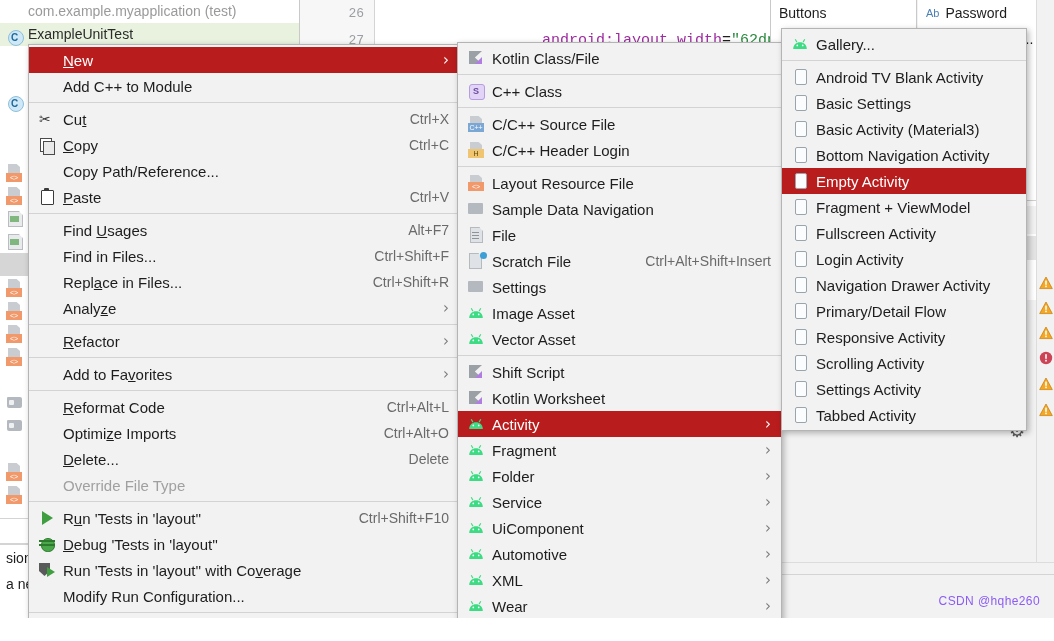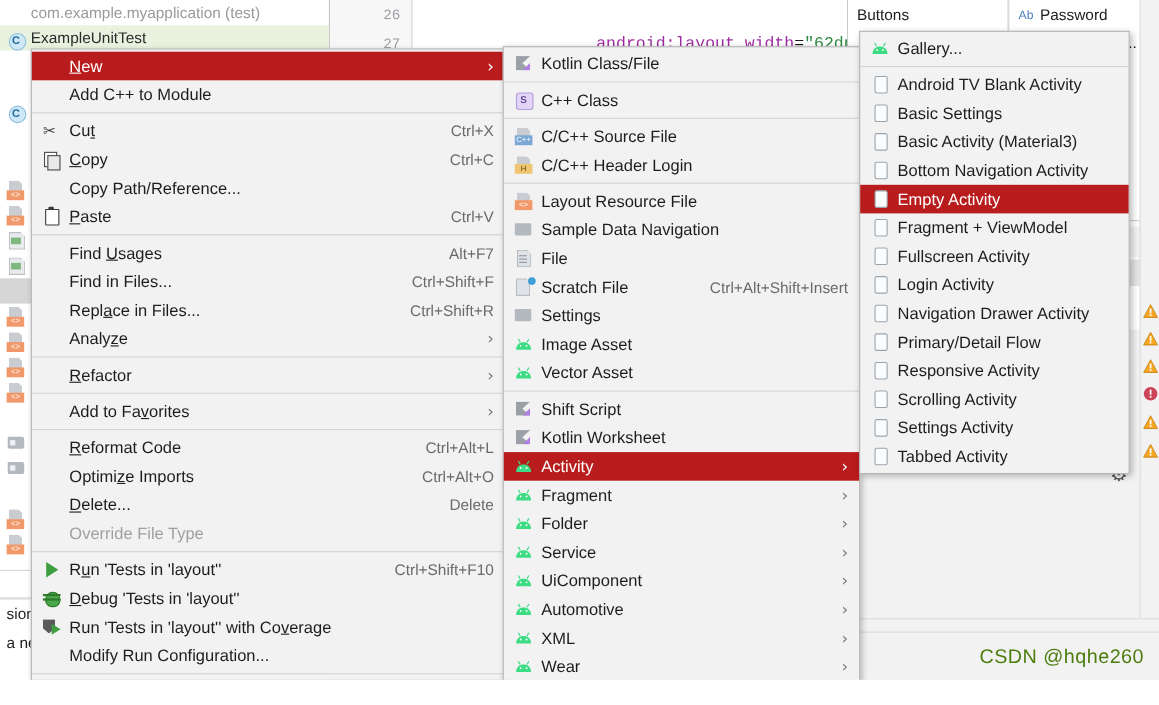--- a/index.html
+++ b/index.html
@@ -116,21 +116,21 @@
   
   .stripe { position: absolute; right: 0; top: 0; width: 18px; height: 641px; background: #f2f2f2; border-left: 1px solid #dcdcdc;}
 
   
   .bottom-strip {
     position: absolute; left: 300px; right: 0; bottom: 0; height: 44px;
     background: #f2f2f2; border-top: 1px solid #d4d4d4;
   }
   .watermark {
     position: absolute; right: 14px; bottom: 10px;
-    color: #4d7c0f; font-size: 18px; letter-spacing: .4px;
+    color: #8b5cf6; font-size: 12px; letter-spacing: .4px;
     font-family: "Liberation Sans", sans-serif;
   }
   .insp-label { position:absolute; left:8px; top:10px; font-size:13px; color:#2b2b2b;}
 
   .status-left {
     position: absolute; left: 0; bottom: 0; width: 300px; height: 100px;
     background: #ffffff; border-top: 1px solid #d4d4d4;
   }
   .status-left .srow { height: 26px; line-height: 26px; padding-left: 6px; font-size: 14px; white-space: nowrap; }
   .sync-bar {

